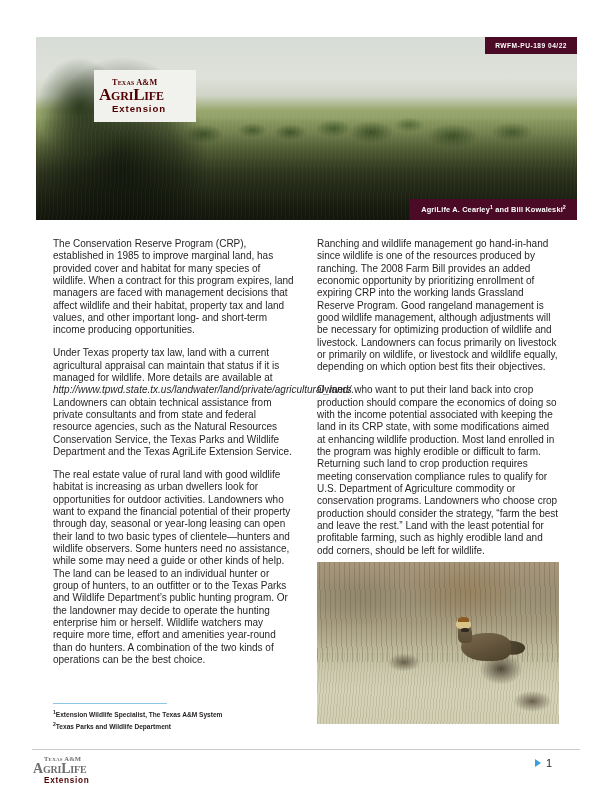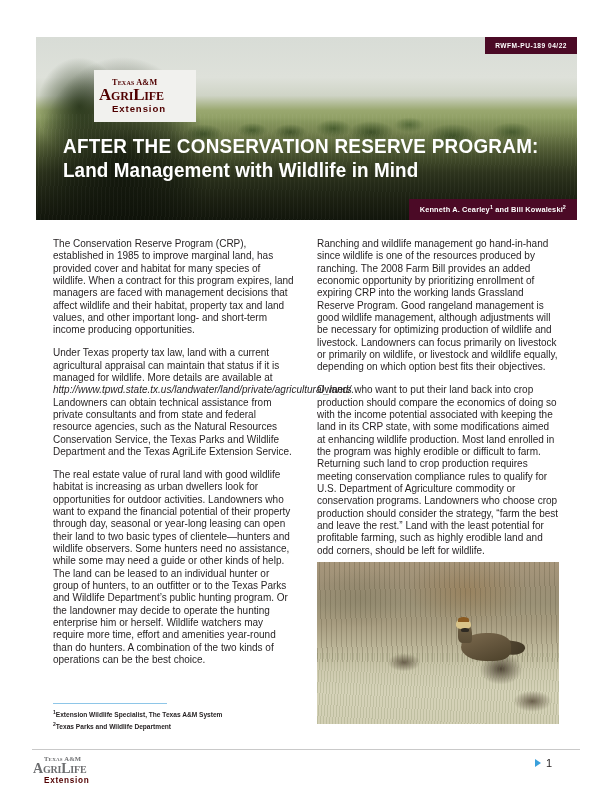--- a/index.html
+++ b/index.html
@@ -408,26 +408,22 @@
     <div class="logo-plate">
       <div class="logo-lockup">
         <div class="logo-texas">Texas A&amp;M</div>
         <div class="logo-agrilife">AgriLife</div>
         <div class="logo-ext">Extension</div>
       </div>
     </div>
 
     <div class="pub-badge">RWFM-PU-189  04/22</div>
 
-    <div class="banner-titles">
-      <div class="title-main">After the Conservation Reserve Program:</div>
-      <div class="title-sub">Land Management with Wildlife in Mind</div>
-    </div>
-
-    <div class="byline"><span>Kenneth A. Cearley</span><sup>1</sup><span> and Bill Kowaleski</span><sup>2</sup></div>
+
+    <div class="byline"><span>AgriLife A. Cearley</span><sup>1</sup><span> and Bill Kowaleski</span><sup>2</sup></div>
   </div>
 
   <div class="columns">
 
     <div class="col">
       <p>The Conservation Reserve Program (CRP), established in 1985 to improve marginal land, has provided cover and habitat for many species of wildlife. When a contract for this program expires, land managers are faced with management decisions that affect wildlife and their habitat, property tax and land values, and other important long- and short-term income producing opportunities.</p>
       <p><span>Under Texas property tax law, land with a current agricultural appraisal can maintain that status if it is managed for wildlife. More details are available at </span><em>http://www.tpwd.state.tx.us/landwater/land/private/agricultural_land/</em><span>. Landowners can obtain technical assistance from private consultants and from state and federal resource agencies, such as the Natural Resources Conservation Service, the Texas Parks and Wildlife Department and the Texas AgriLife Extension Service.</span></p>
       <p class="last">The real estate value of rural land with good wildlife habitat is increasing as urban dwellers look for opportunities for outdoor activities. Landowners who want to expand the financial potential of their property through day, seasonal or year-long leasing can open their land to two basic types of clientele—hunters and wildlife observers. Some hunters need no assistance, while some may need a guide or other kinds of help. The land can be leased to an individual hunter or group of hunters, to an outfitter or to the Texas Parks and Wildlife Department’s public hunting program. Or the landowner may decide to operate the hunting enterprise him or herself. Wildlife watchers may require more time, effort and amenities year-round than do hunters. A combination of the two kinds of operations can be the best choice.</p>
     </div>
 

